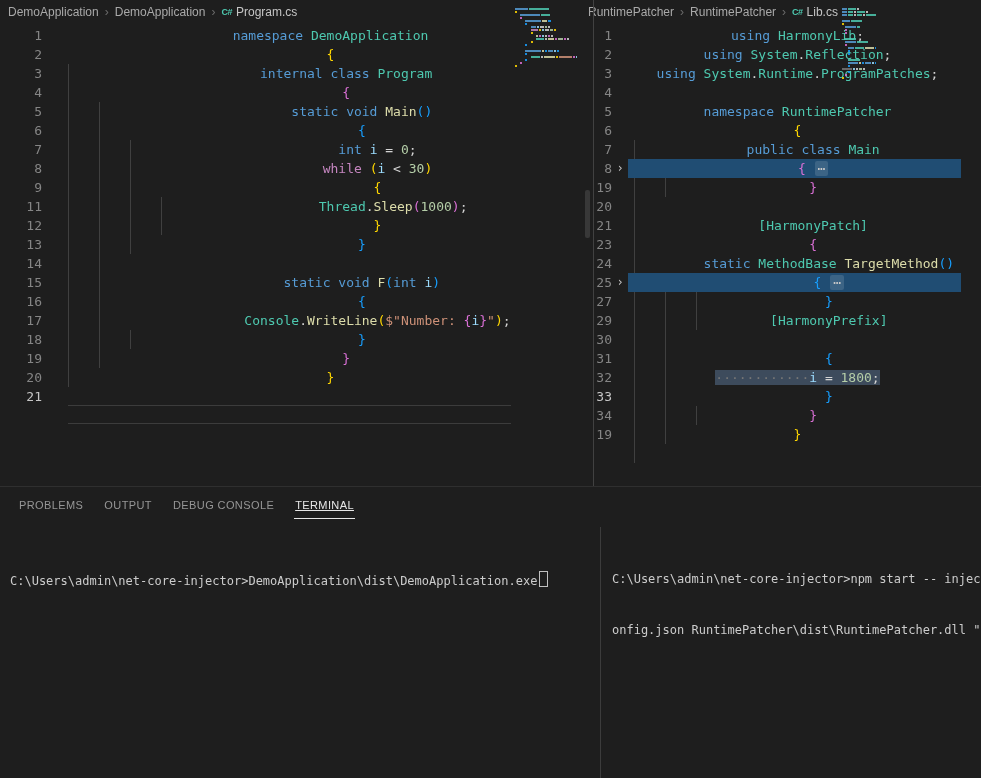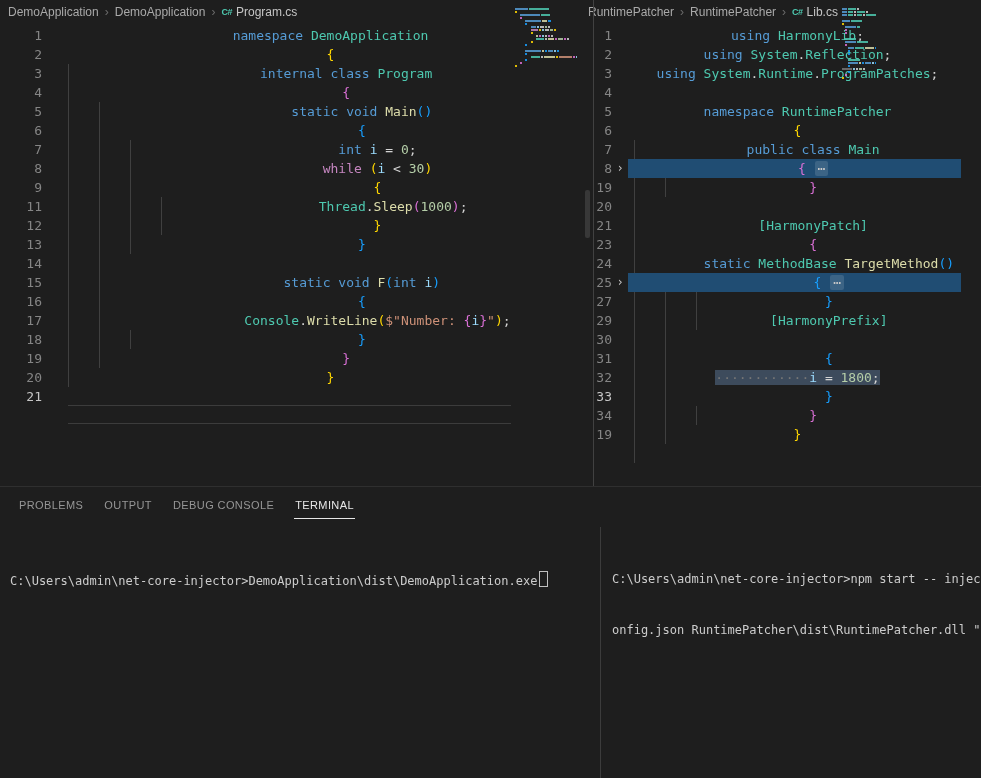--- a/index.html
+++ b/index.html
@@ -51,21 +51,21 @@
   #right-mini{left:268px;width:34px;}
   .mrow{height:2px;margin-bottom:1px;display:flex;overflow:hidden;}
   .mbar{height:2px;margin-right:1px;flex:none;opacity:.85;}
 
   
   #panel{position:absolute;top:486px;left:0;width:981px;height:292px;box-sizing:border-box;
          border-top:1px solid #2f2f2f;background:var(--background);}
   .panel-tabs{display:flex;align-items:center;height:34px;padding-left:18px;font-size:11px;
               letter-spacing:.4px;color:var(--tab_fg);}
   .ptab{margin-right:19px;padding:9px 1px 7px;white-space:nowrap;}
-  .ptab.active{color:var(--tab_active_fg);border-bottom:1px solid var(--tab_active_fg);}
+  .ptab.active{color:var(--tab_active_fg);border-bottom:1px solid var(--tab_active_fg);text-decoration:underline;}
   .terminals{position:absolute;top:34px;left:0;right:0;bottom:0;}
   .term{position:absolute;top:0;bottom:0;overflow:hidden;white-space:pre;color:var(--terminal_fg);
         font-family:"DejaVu Sans Mono","Liberation Mono",monospace;font-size:12px;line-height:17px;
         box-sizing:border-box;}
   #term-left{left:0;width:600px;padding:16px 0 0 10px;}
   #term-right{left:602px;right:0;padding:16px 0 0 10px;}
   .term-splitter{position:absolute;left:600px;top:6px;bottom:0;width:1px;background:#3c3c3c;}
   .tcursor{display:inline-block;width:7px;height:14px;border:1px solid #c0c0c0;vertical-align:-2px;margin-left:2px;}
 </style>
 </head>

